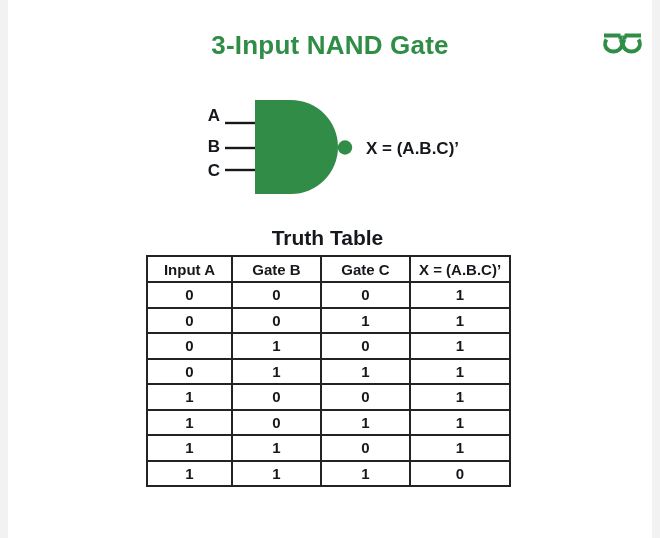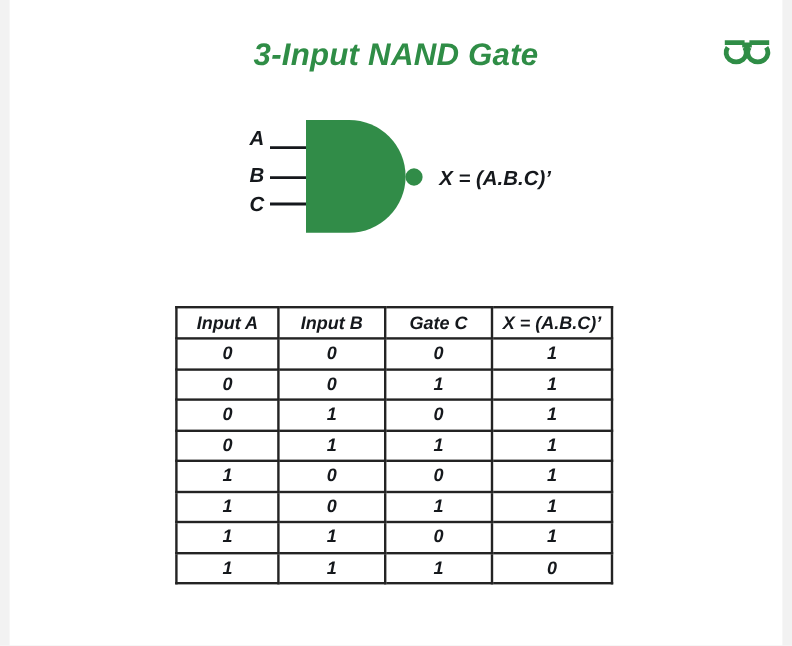--- a/index.html
+++ b/index.html
@@ -11,21 +11,20 @@
   }
   *{margin:0;padding:0;box-sizing:border-box;}
   html,body{background:#f2f2f2;}
   .canvas{
     position:relative;
     width:644px;height:538px;
     background:var(--bg);
     font-family:"Liberation Sans", sans-serif;
     overflow:hidden;
     margin:0 auto;
-    font-style:italic;
   }
   .page-title{
     position:absolute;top:30px;left:0;right:0;
     text-align:center;
     font-size:26px;font-weight:700;
     color:var(--green);
     letter-spacing:0.2px;
   }
   .logo{
     position:absolute;left:591px;top:29px;width:47px;height:27px;
@@ -89,32 +88,33 @@
       <path class="input-line" d="M27,60 H58"></path>
       <path class="input-line" d="M27,82 H58"></path>
 
       <path class="gate-body" d="M57,12 H93 A47,47 0 0 1 93,106 H57 Z"></path>
       <circle class="gate-bubble" cx="147" cy="59.5" r="7.2"></circle>
 
       <text class="output-label" x="168" y="66">X = (A.B.C)’</text>
     </svg>
   </div>
 
+  <div class="tt-title">Truth Table</div>
 
   <table class="truth">
     <colgroup>
       <col style="width:85px">
       <col style="width:89px">
       <col style="width:89px">
       <col style="width:100px">
     </colgroup>
     <thead>
       <tr id="tt-head">
           <th>Input A</th>
-          <th>Input B</th>
+          <th>Gate B</th>
           <th>Gate C</th>
           <th>X = (A.B.C)’</th>
         </tr>
     </thead>
     <tbody id="tt-body">
         <tr>
           <td>0</td>
           <td>0</td>
           <td>0</td>
           <td>1</td>

